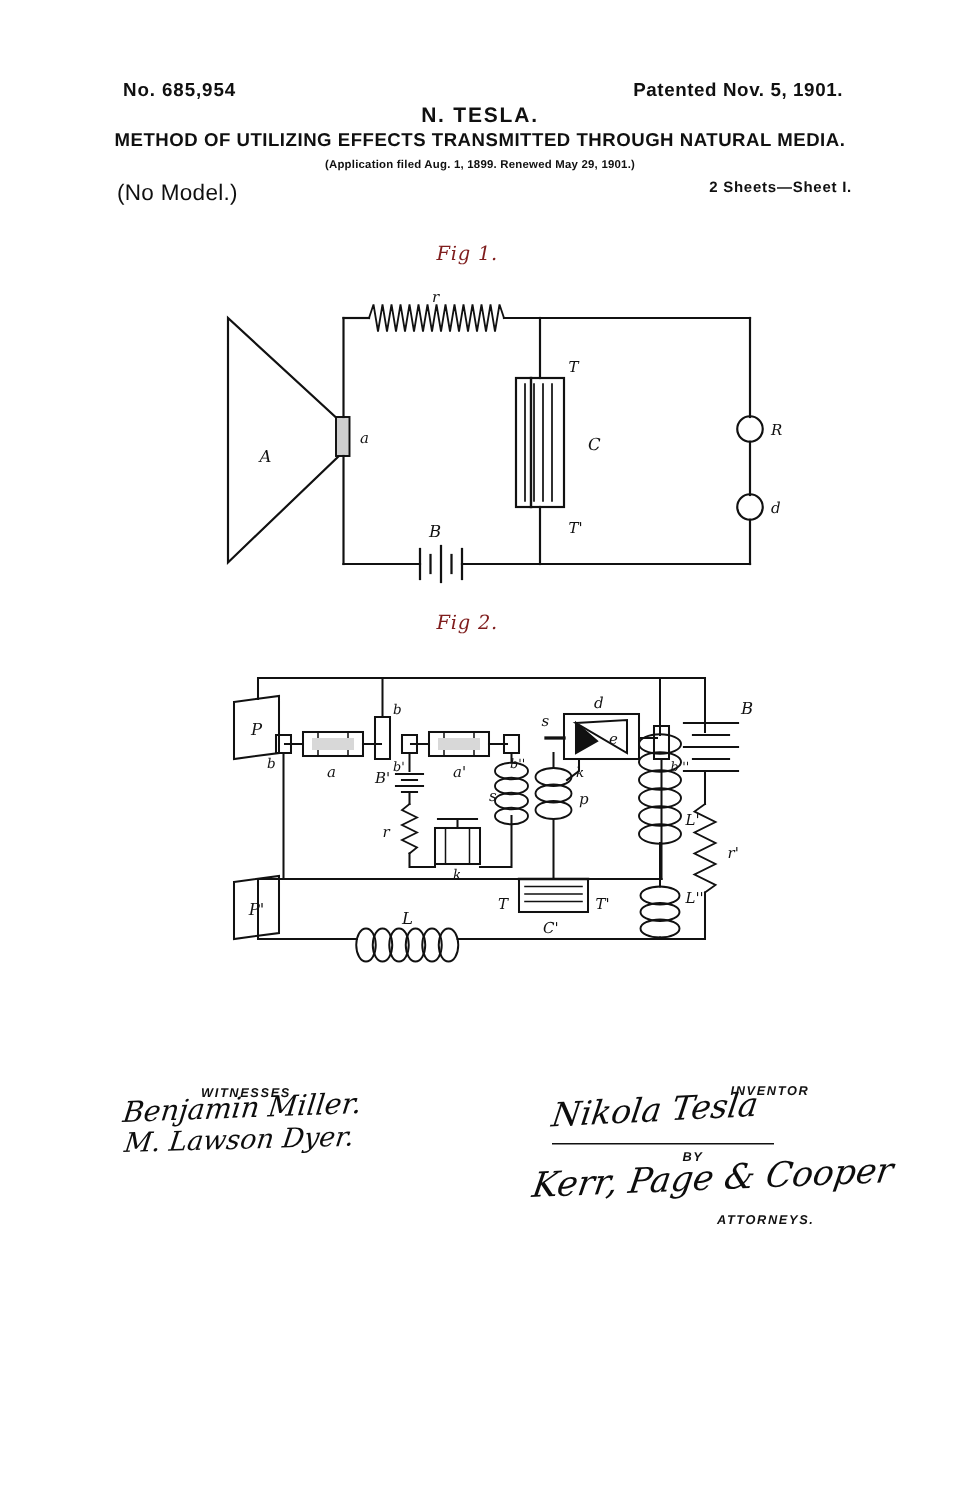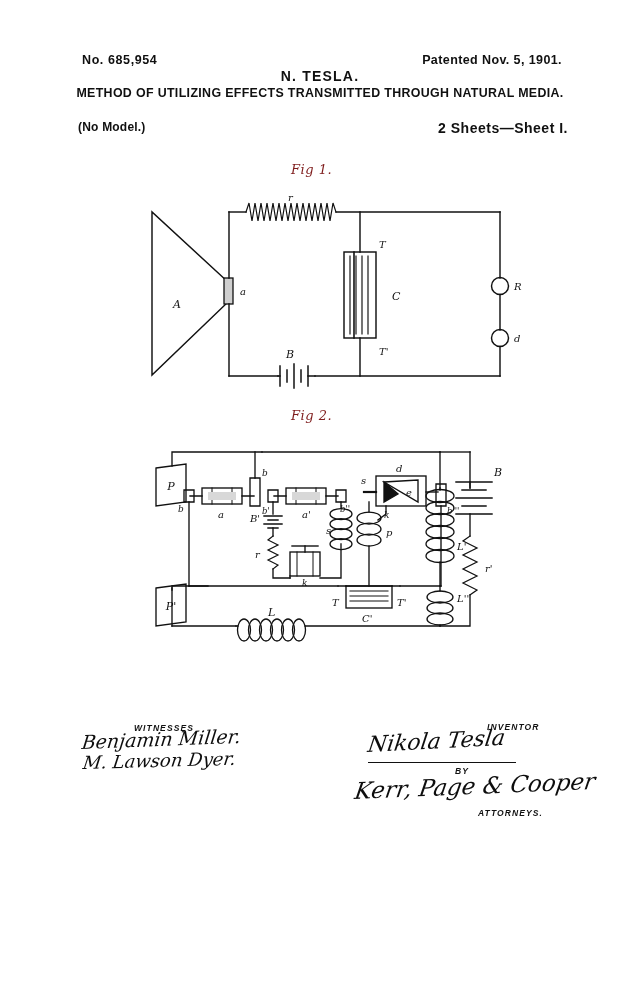--- a/index.html
+++ b/index.html
@@ -70,28 +70,28 @@
     left: 0; top: 105px;
     width: 640px;
     text-align: center;
     font-size: 7.6px;
     font-weight: bold;
     letter-spacing: 0.15px;
   }
   .hdr-model {
     position: absolute;
     left: 78px; top: 120px;
-    font-size: 12px;
-    font-weight: bold;
+    font-size: 15px;
+    font-weight: normal;
     letter-spacing: 0.2px;
   }
   .hdr-sheets {
     position: absolute;
     right: 72px; top: 120px;
-    font-size: 14px;
+    font-size: 10px;
     font-weight: bold;
     letter-spacing: 0.5px;
   }
 
   
   .fig-caption {
     position: absolute;
     font-family: "DejaVu Serif", serif;
     font-style: italic;
     font-size: 13px;
@@ -173,20 +173,21 @@
 </head>
 <body>
 
 <div class="page">
 
   <div class="header">
     <div class="hdr-patno">No. 685,954</div>
     <div class="hdr-date">Patented Nov. 5, 1901.</div>
     <div class="hdr-inventor">N. TESLA.</div>
     <div class="hdr-title">METHOD OF UTILIZING EFFECTS TRANSMITTED THROUGH NATURAL MEDIA.</div>
+    <div class="hdr-appline">(Application filed Aug. 1, 1899.  Renewed May 29, 1901.)</div>
     <div class="hdr-model">(No Model.)</div>
     <div class="hdr-sheets">2 Sheets—Sheet I.</div>
   </div>
 
   <div class="fig-caption" id="fig1-caption">Fig 1.</div>
 
   <svg class="figure-svg" id="fig1-svg" width="400" height="200" viewBox="0 0 400 200">
     <g fill="none" stroke="#111" stroke-width="1.45" stroke-linecap="square">
 
       <path d="M 22,22 L 22,185 L 98,112 L 98,92 Z"></path>

